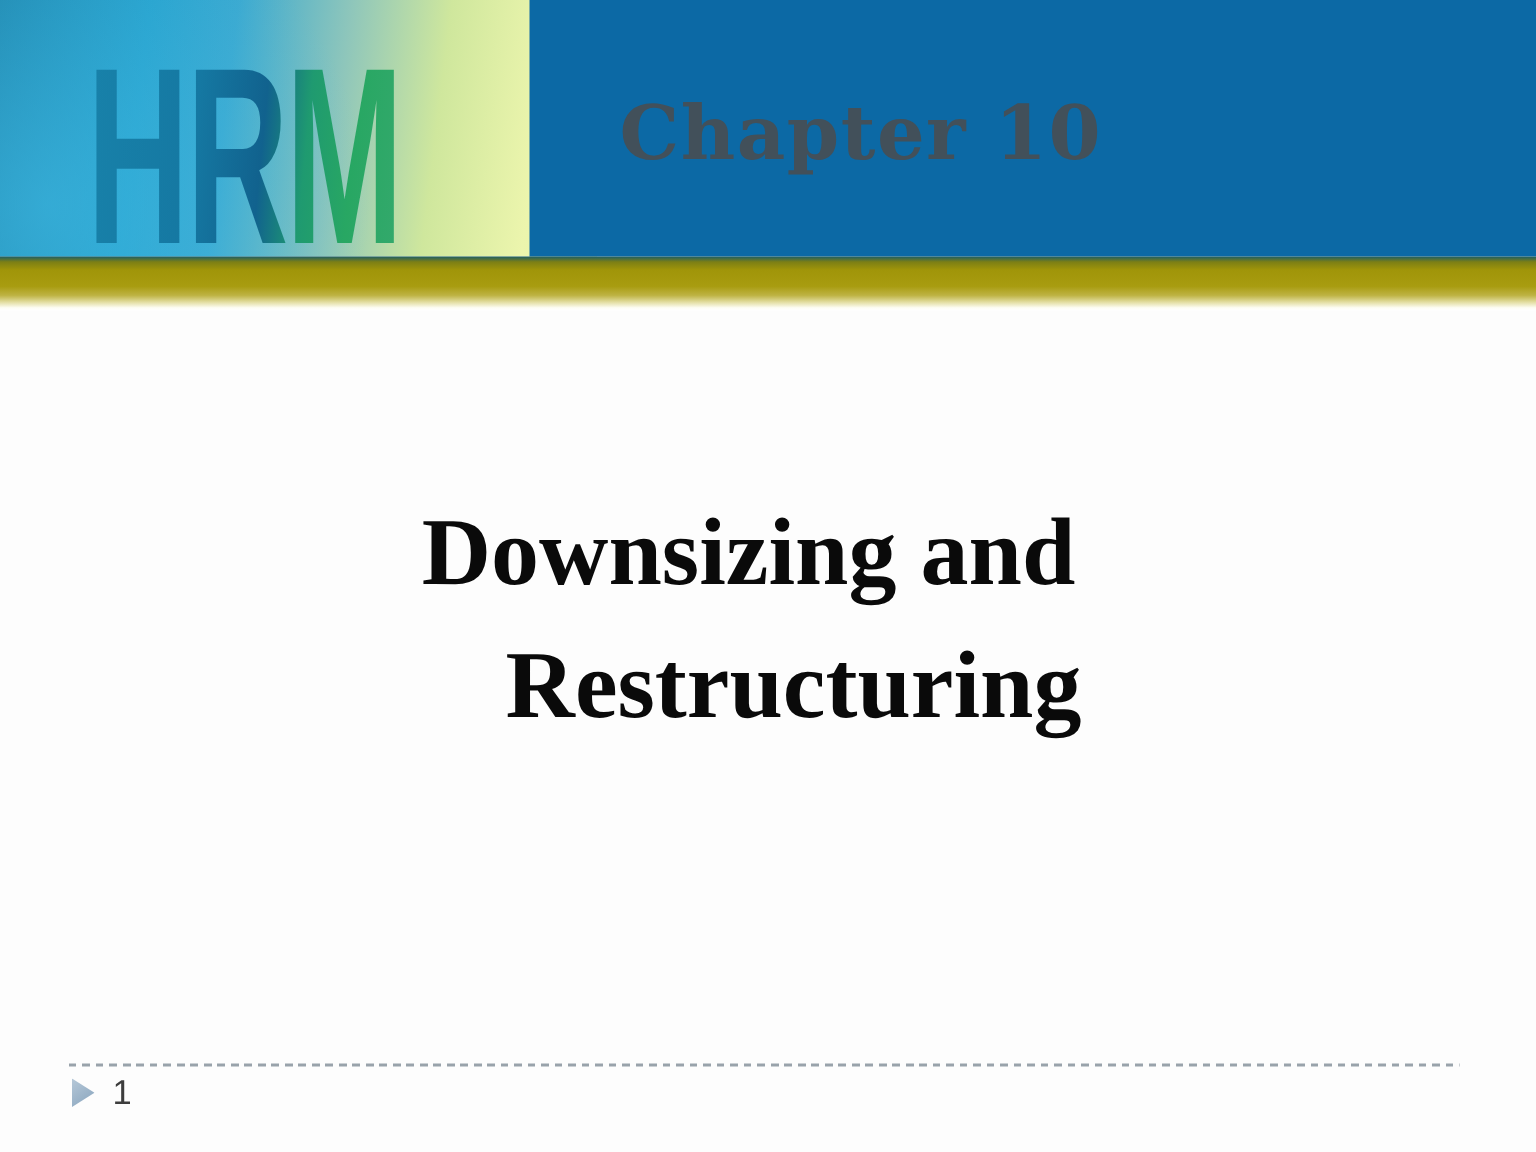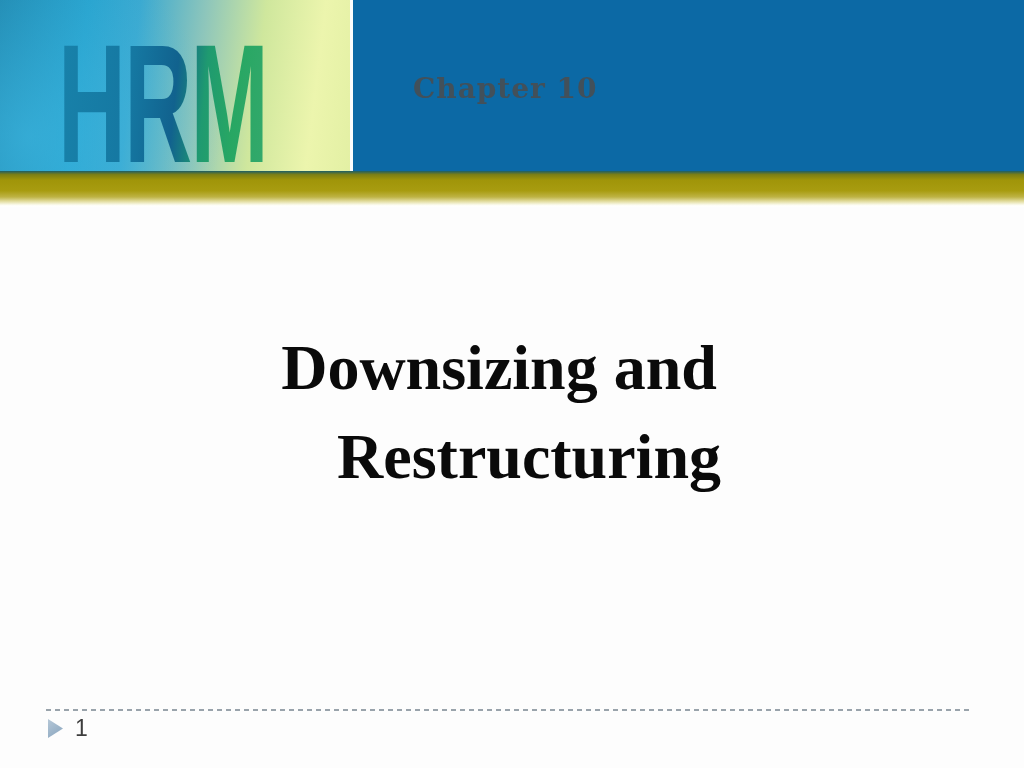--- a/index.html
+++ b/index.html
@@ -24,20 +24,21 @@
     height: 171px;
   }
   .logo-panel {
     position: absolute;
     top: 0; left: 0;
     width: 350px;
     height: 171px;
     background:
       radial-gradient(circle at 8% 80%, rgba(64,186,228,0.60) 0%, rgba(64,186,228,0.0) 55%),
       linear-gradient(97deg, #1f87ae 0%, #27a2cd 24%, #3ba9d0 38%, #8ec6bb 56%, #cfe79d 72%, #ecf5ad 88%, #e3f0a4 100%);
+    padding-left: 48px;
   }
   .logo-text {
     position: absolute;
     top: 20px;
     left: 58px;
     font-size: 168px;
     line-height: 168px;
     font-weight: bold;
     letter-spacing: -3px;
     white-space: nowrap;
@@ -55,21 +56,21 @@
     width: 671px;
     height: 171px;
     background: #0c69a5;
   }
   .chapter-label {
     position: absolute;
     left: 60px;
     top: 66px;
     font-family: "DejaVu Serif", "Liberation Serif", serif;
     font-weight: bold;
-    font-size: 28px;
+    font-size: 50px;
     line-height: 46px;
     letter-spacing: 1px;
     color: #42505a;
   }
 
   
   .gold-bar {
     position: absolute;
     top: 171px; left: 0;
     width: 1024px;

